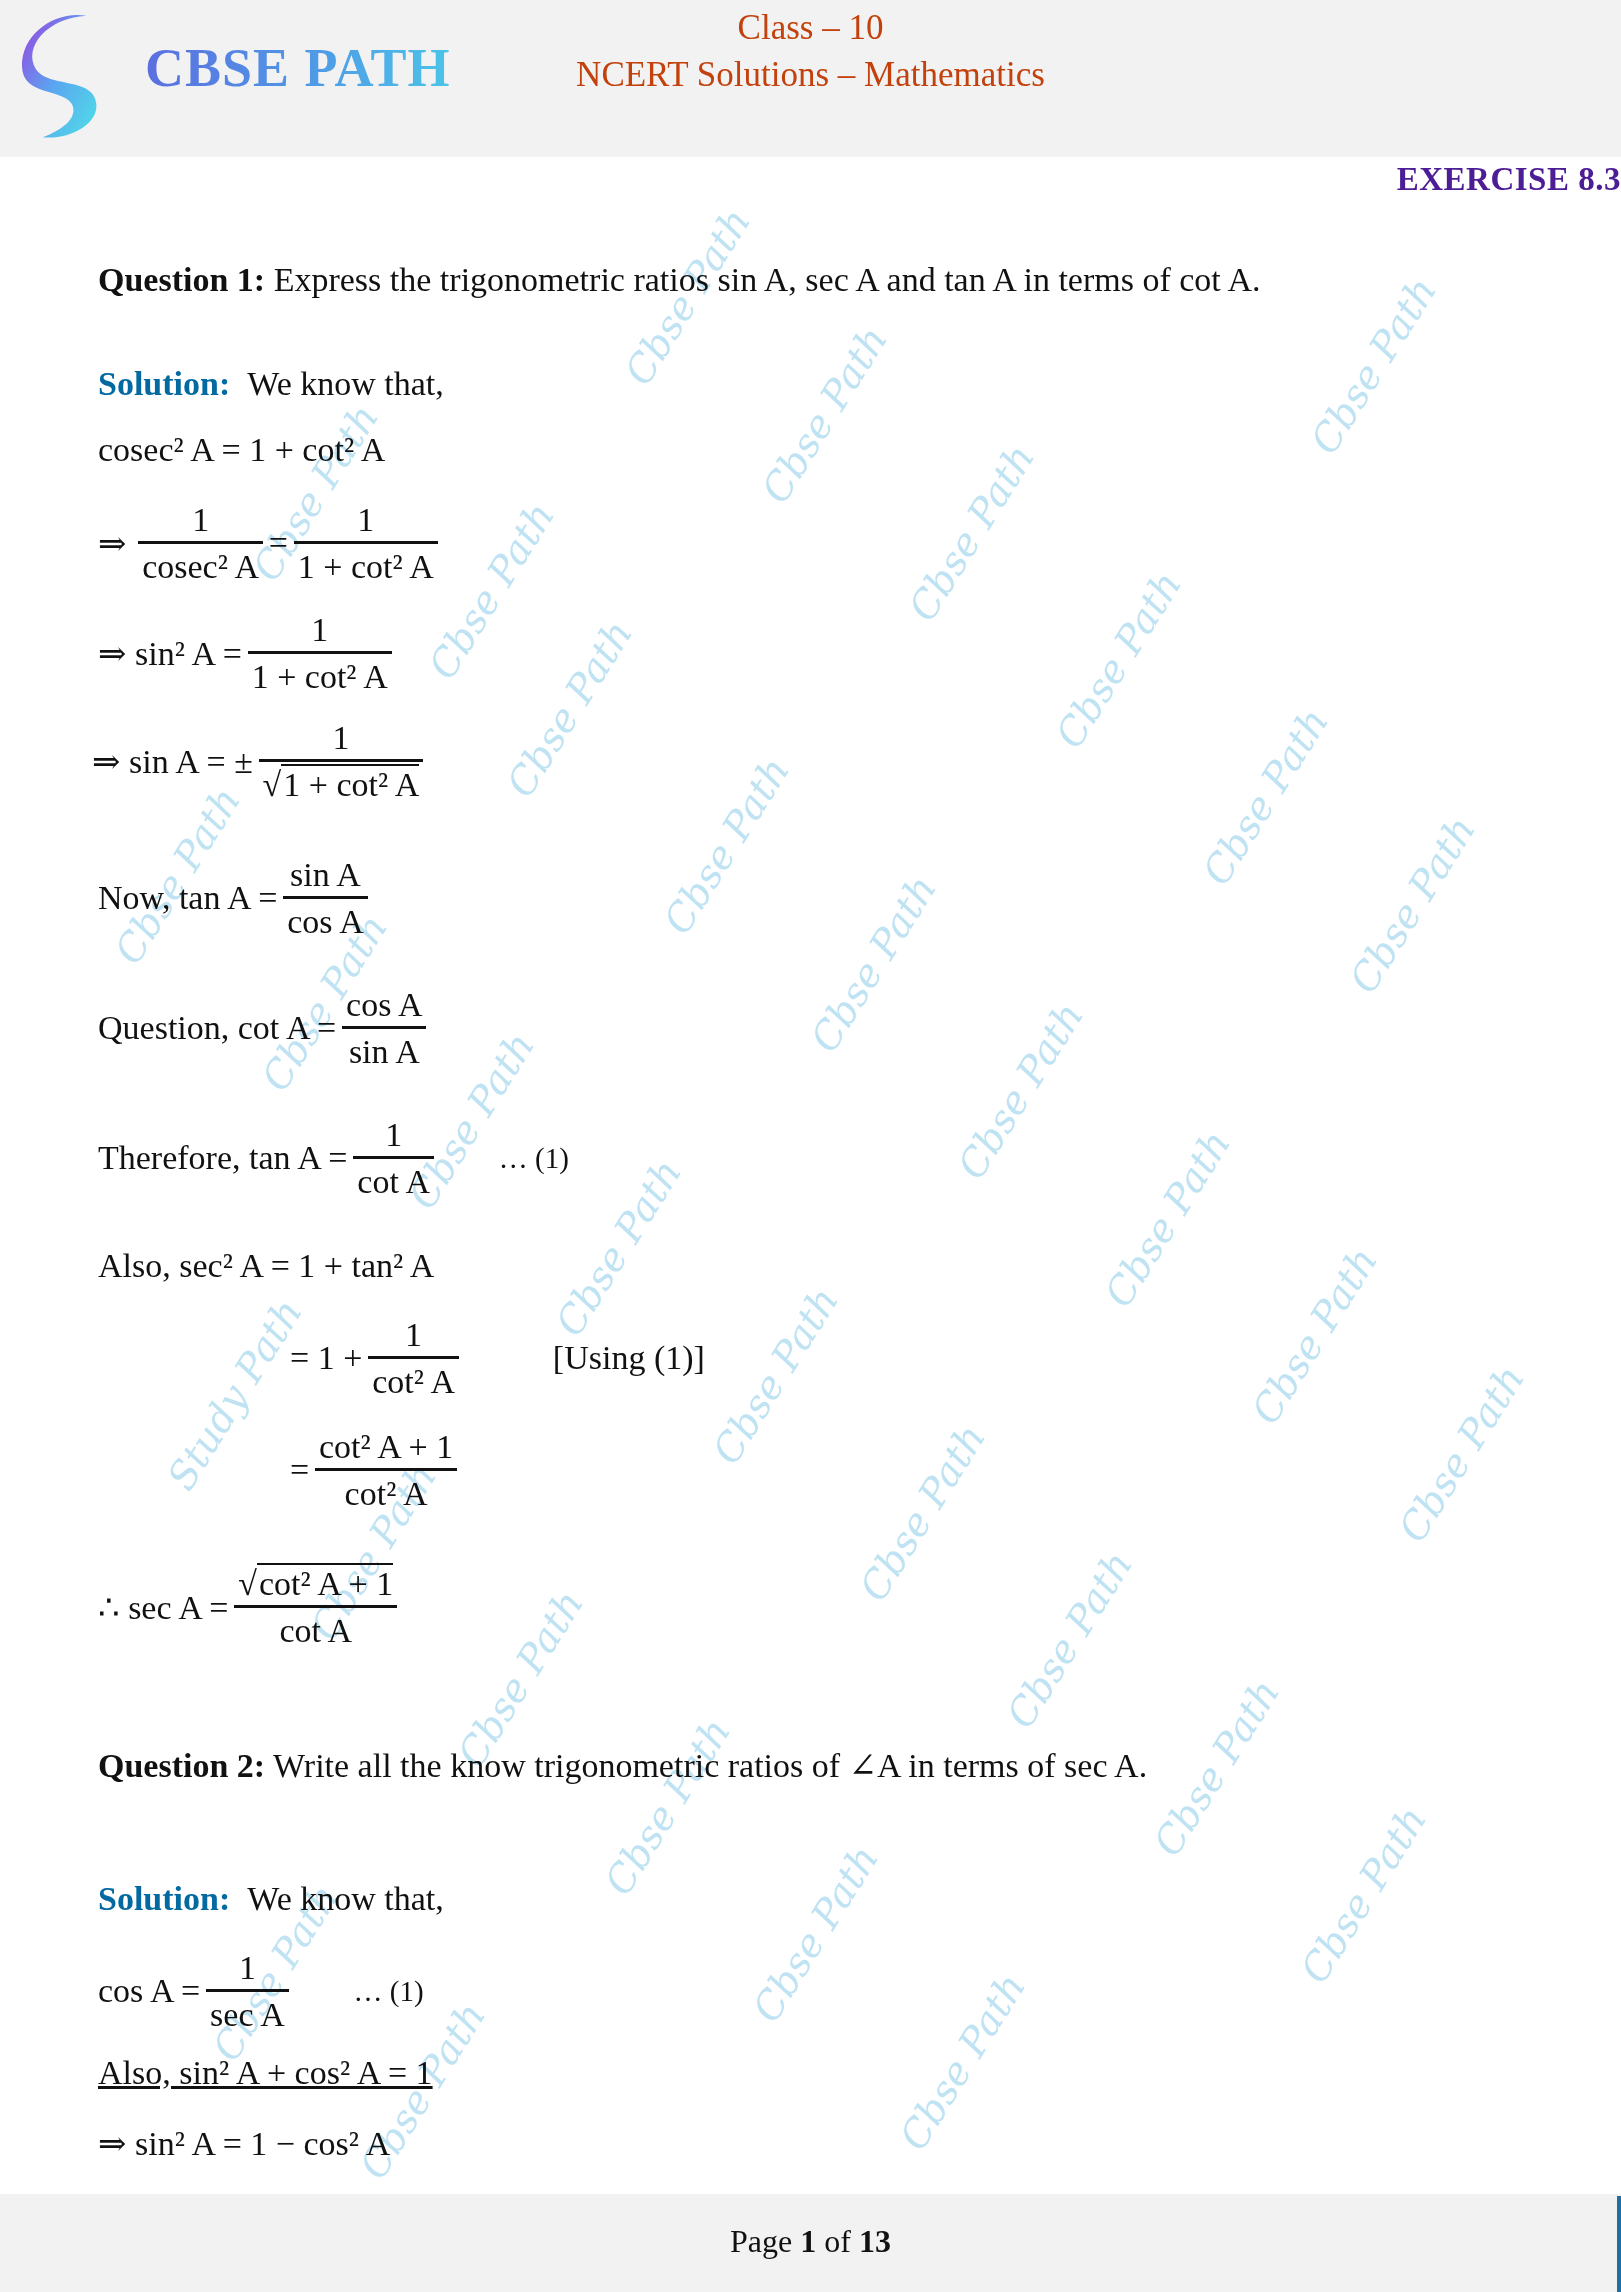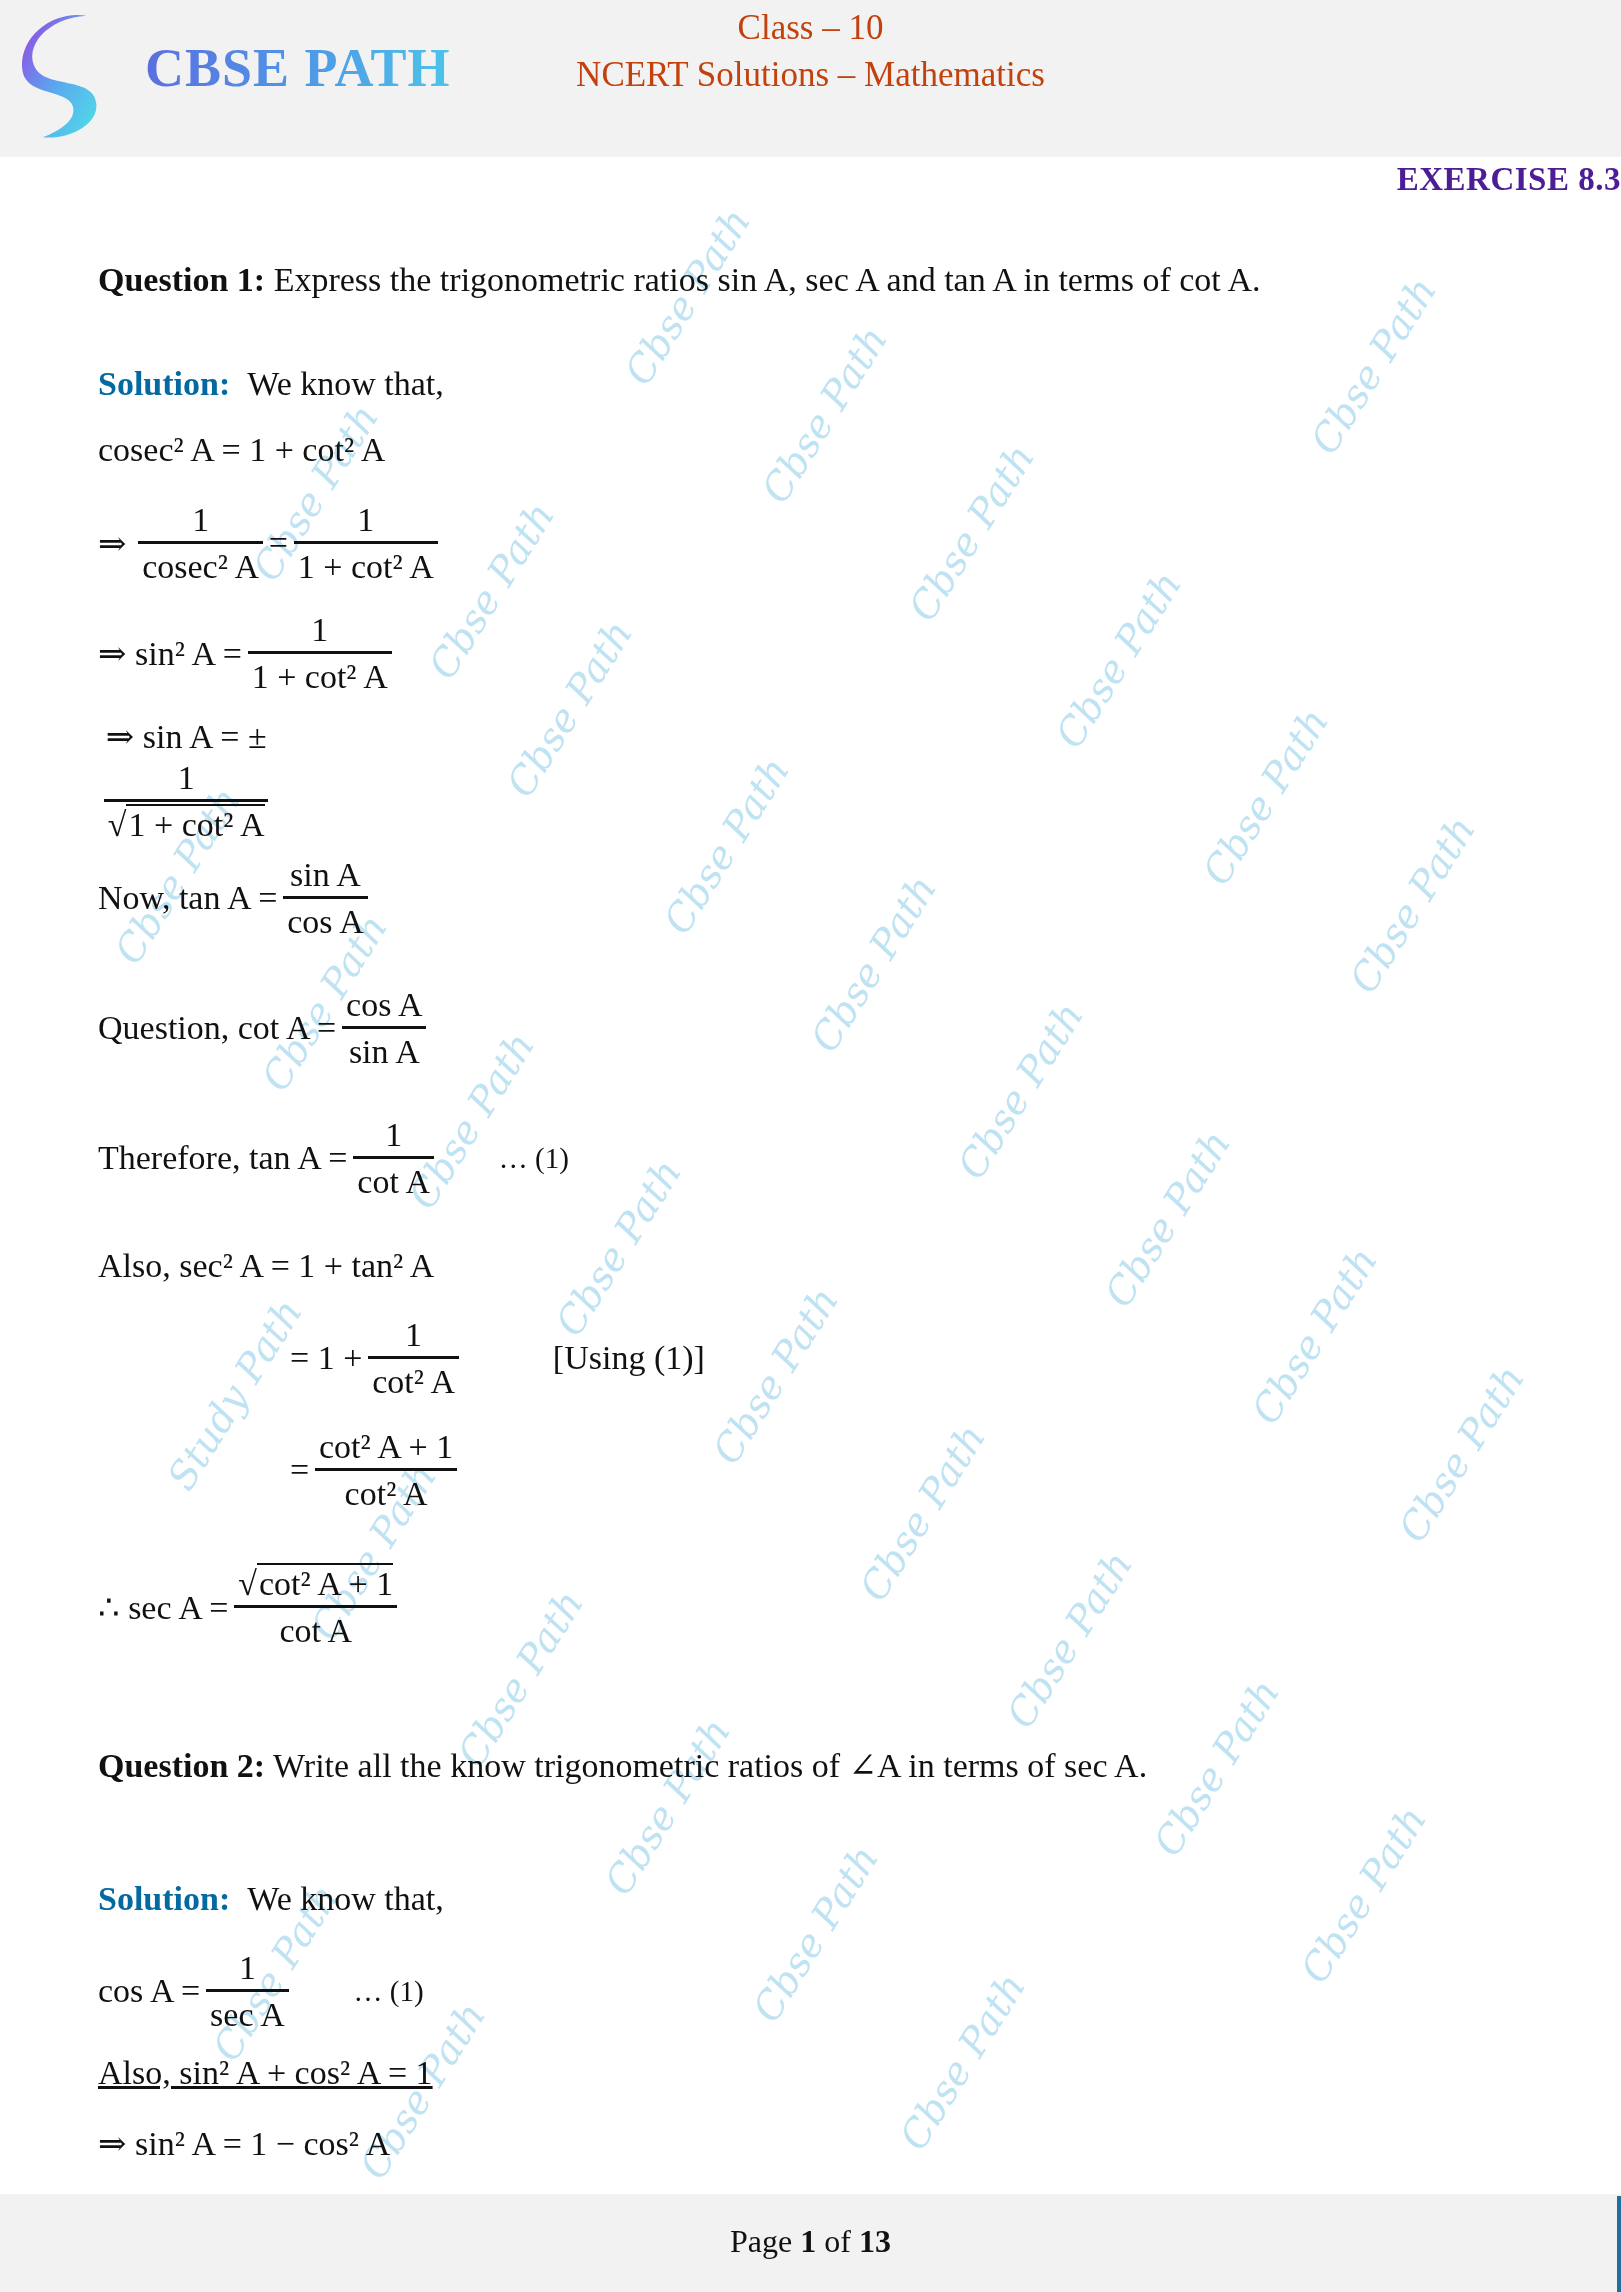--- a/index.html
+++ b/index.html
@@ -114,21 +114,21 @@
 
 <div class="abs m" style="left:98px;top:608px;">
   <span>⇒ sin² A =</span>
   <span class="frac">
       <span class="num">1</span>
       <span class="bar"></span>
       <span class="den">1 + cot² A</span>
     </span>
 </div>
 
-<div class="abs m" style="left:98px;top:716px;flex-direction:column;">
+<div class="abs m" style="left:92px;top:716px;">
   <span>⇒ sin A = ±</span>
   <span class="frac">
       <span class="num">1</span>
       <span class="bar"></span>
       <span class="den">√<span class="sqrt">1 + cot² A</span></span>
     </span>
 </div>
 
 <div class="abs m" style="left:98px;top:853px;">
   <span>Now, tan A =</span>

